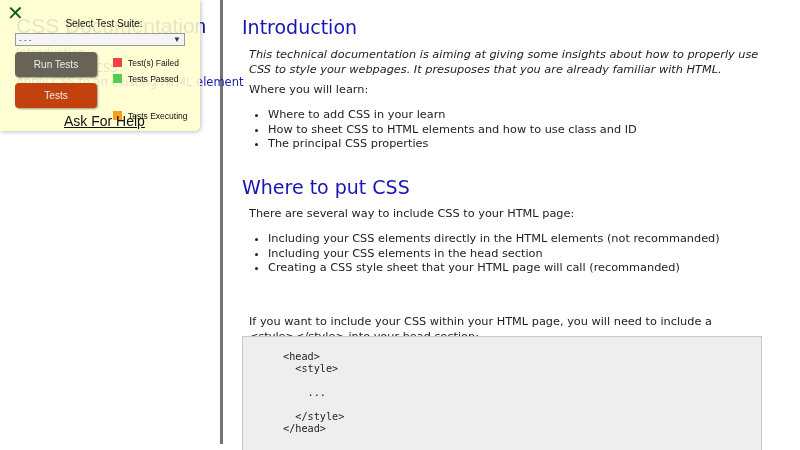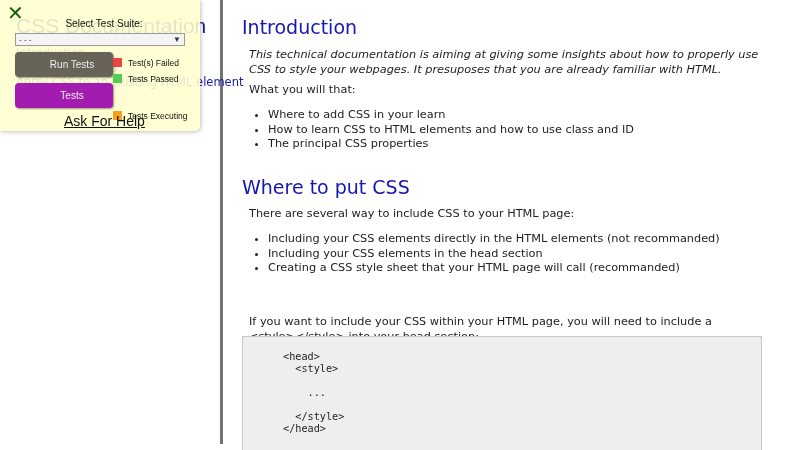--- a/index.html
+++ b/index.html
@@ -20,23 +20,23 @@
   .bullets li { padding-left:0; }
   .code-box { position:absolute; left:0; top:336px; width:520px; height:114px; background:#eee; border:1px solid #c8c8c8; border-bottom:none; box-sizing:border-box;padding-left:24px; }
   .code-box pre { margin:0; position:absolute; left:40px; top:14px; font-family:"DejaVu Sans Mono", monospace; font-size:10.2px; line-height:12px; color:#222; }
 
   
   #fcc-test-panel { position:absolute; left:0; top:0; width:200px; height:131px; background:rgba(255,255,205,0.88); box-shadow:1px 1px 4px rgba(0,0,0,0.25); border-radius:0 0 6px 0; font-family:"Liberation Sans", sans-serif; }
   .close-x { position:absolute; left:7px; top:2px; font-size:20px; color:#0d5e0d; font-weight:bold; cursor:pointer; line-height:22px; font-family:"DejaVu Sans", sans-serif; }
   .suite-label { position:absolute; left:0; width:208px; top:18px; text-align:center; font-size:10px; color:#111; }
   .suite-select { position:absolute; left:15px; top:33px; width:170px; height:13px; font-size:8px; border:1px solid #999; background:#f4f4f4; box-sizing:border-box; padding:0 3px; color:#333; line-height:11px; }
   .suite-select .chev { position:absolute; right:3px; top:0; font-size:8px; }
-  .btn { position:absolute; left:15px; width:82px; height:25px; border-radius:4px; color:#eee; font-size:10px; text-align:center; line-height:25px; box-shadow:1px 1px 2px rgba(0,0,0,0.4); cursor:pointer;padding-left:16px; }
+  .btn { position:absolute; left:15px; width:82px; height:25px; border-radius:4px; color:#eee; font-size:10px; text-align:center; line-height:25px; box-shadow:1px 1px 2px rgba(0,0,0,0.4); cursor:pointer; }
   .btn-run { top:52px; background:#676357; }
-  .btn-tests { top:83px; background:#a21caf; }
+  .btn-tests { top:83px; background:#c2410c; }
   .legend { position:absolute; left:113px; font-size:8.5px; color:#111; }
   .legend .sw { display:inline-block; width:9px; height:9px; vertical-align:middle; margin-right:6px; }
   .legend span.t { vertical-align:middle; }
   .help-link { position:absolute; left:64px; top:113px; font-size:14px; color:#111; text-decoration:underline; cursor:pointer; }
 </style>
 </head>
 <body>
 
 <nav id="navbar">
   <header class="nav-title">CSS Documentation</header>
@@ -44,24 +44,24 @@
     <li><a>Introduction</a></li>
     <li><a>Where to put CSS</a></li>
     <li><a>Apply CSS to an existing HTML element</a></li>
     <li><a>Comments</a></li>
   </ul>
 </nav>
 
 <main id="main">
   <h2 class="section-title" style="top:16px;">Introduction</h2>
   <p class="para" style="top:47px;font-style:italic;">This technical documentation is aiming at giving some insights about how to properly use CSS to style your webpages. It presuposes that you are already familiar with HTML.</p>
-  <p class="para" style="top:82px;">What you will that:</p>
+  <p class="para" style="top:82px;">Where you will learn:</p>
   <ul class="bullets" style="top:108px;">
     <li>Where to add CSS in your learn</li>
-    <li>How to learn CSS to HTML elements and how to use class and ID</li>
+    <li>How to sheet CSS to HTML elements and how to use class and ID</li>
     <li>The principal CSS properties</li>
   </ul>
 
   <h2 class="section-title" style="top:176px;">Where to put CSS</h2>
   <p class="para" style="top:206px;">There are several way to include CSS to your HTML page:</p>
   <ul class="bullets" style="top:232px;">
     <li>Including your CSS elements directly in the HTML elements (not recommanded)</li>
     <li>Including your CSS elements in the head section</li>
     <li>Creating a CSS style sheet that your HTML page will call (recommanded)</li>
   </ul>

